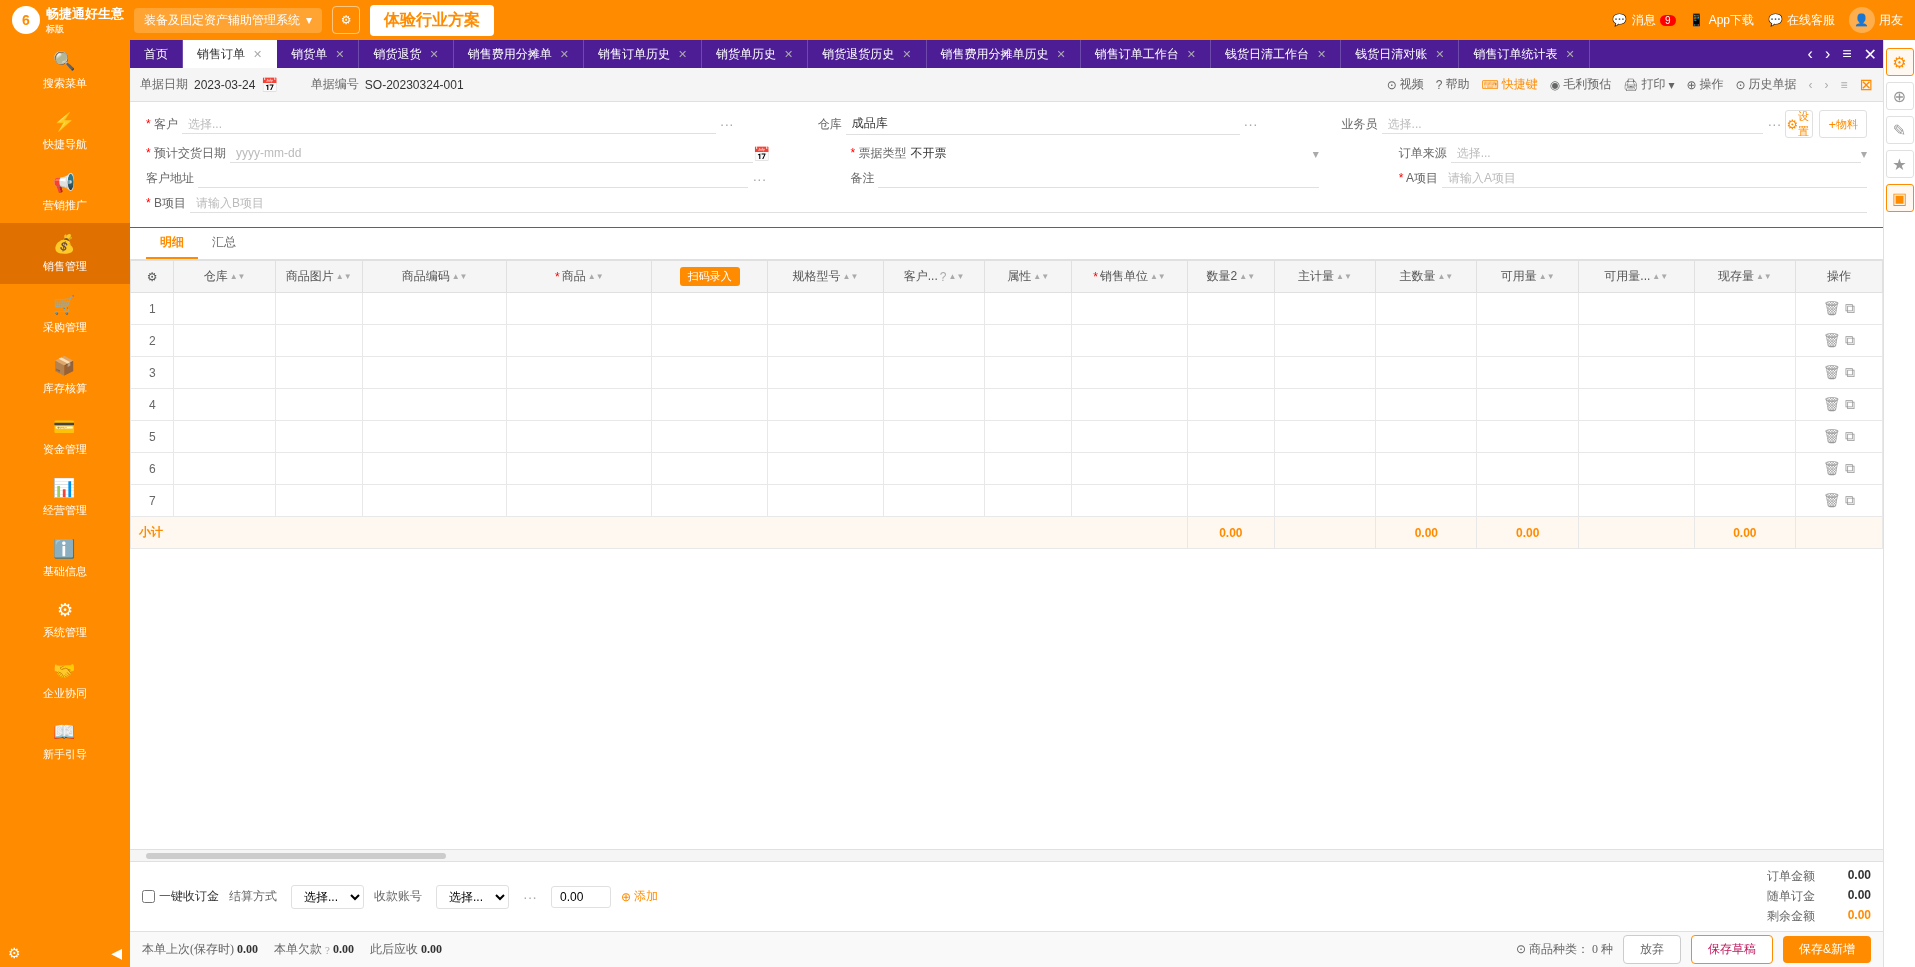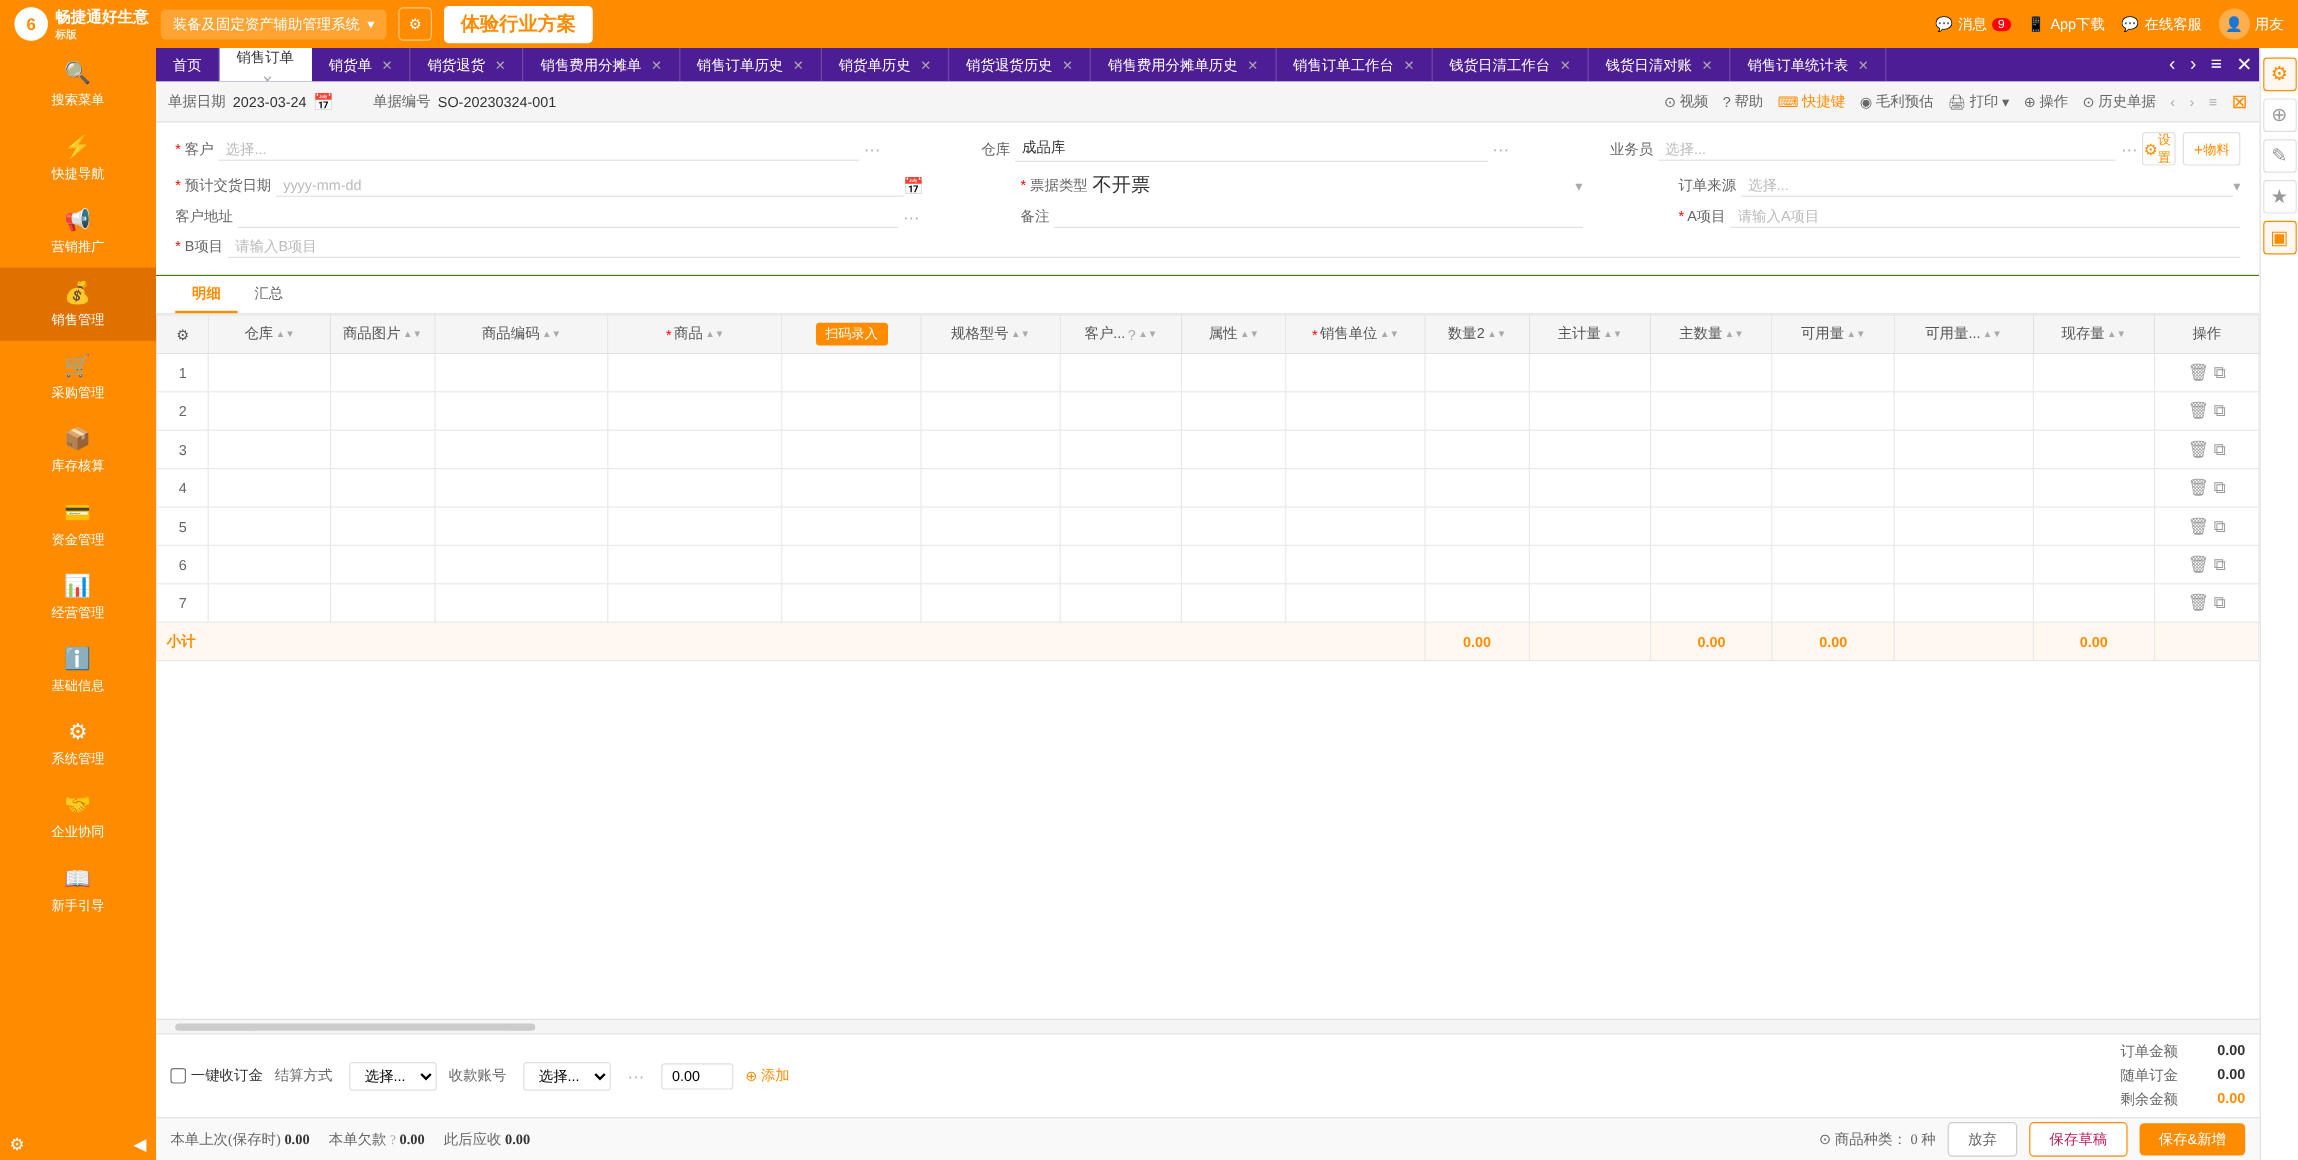--- a/index.html
+++ b/index.html
@@ -26,21 +26,21 @@
 
     
     .sidebar-item { display: flex; flex-direction: column; align-items: center; padding: 10px 0; color: #fff; cursor: pointer; font-size: 11px; gap: 4px; }
     .sidebar-item.active { background: #e07000; }
     .sidebar-icon { font-size: 18px; }
     .sidebar-bottom { margin-top: auto; }
 
     
     .tab-bar { height: 28px; background: #4c1d95; display: flex; align-items: center; overflow: hidden; flex-shrink: 0; }
     .tab-item { height: 100%; padding: 0 14px; display: flex; align-items: center; color: #fff; font-size: 12px; cursor: pointer; white-space: nowrap; border-right: 1px solid rgba(255,255,255,0.2); gap: 4px; }
-    .tab-item.active { background: #fff; color: #333; flex-direction: column; }
+    .tab-item.active { background: #fff; color: #333; }
     .tab-item .close-x { color: #aaa; margin-left: 4px; font-size: 11px; }
     .tab-nav-btn { color: #fff; background: none; border: none; cursor: pointer; padding: 0 6px; font-size: 16px; }
     .tab-bar-end { margin-left: auto; display: flex; align-items: center; }
 
     
     .toolbar { height: 34px; background: #f5f5f5; border-bottom: 1px solid #e0e0e0; display: flex; align-items: center; padding: 0 10px; gap: 6px; flex-shrink: 0; }
     .toolbar-label { color: #666; font-size: 12px; }
     .toolbar-value { color: #333; font-size: 12px; }
     .toolbar-spacer { flex: 1; }
     .toolbar-action { color: #666; font-size: 12px; cursor: pointer; display: flex; align-items: center; gap: 3px; }
@@ -350,21 +350,21 @@
 
         <div class="form-row">
           <div class="form-field" style="flex:2">
             <span class="form-label required">预计交货日期</span>
             <input class="form-input" type="text" placeholder="yyyy-mm-dd" style="">
             <span style="color:#aaa;cursor:pointer;font-size:14px">📅</span>
           </div>
           <div style="width:80px"></div>
           <div class="form-field" style="flex:1.5">
             <span class="form-label required">票据类型</span>
-            <span style="flex:1;font-size:16px;color:#333">不开票</span>
+            <span style="flex:1;font-size:12px;color:#333">不开票</span>
             <span style="color:#aaa;cursor:pointer">▾</span>
           </div>
           <div style="width:80px"></div>
           <div class="form-field" style="flex:1.5">
             <span class="form-label">订单来源</span>
             <input class="form-input" placeholder="选择..." style="">
             <span style="color:#aaa;cursor:pointer">▾</span>
           </div>
         </div>
 

